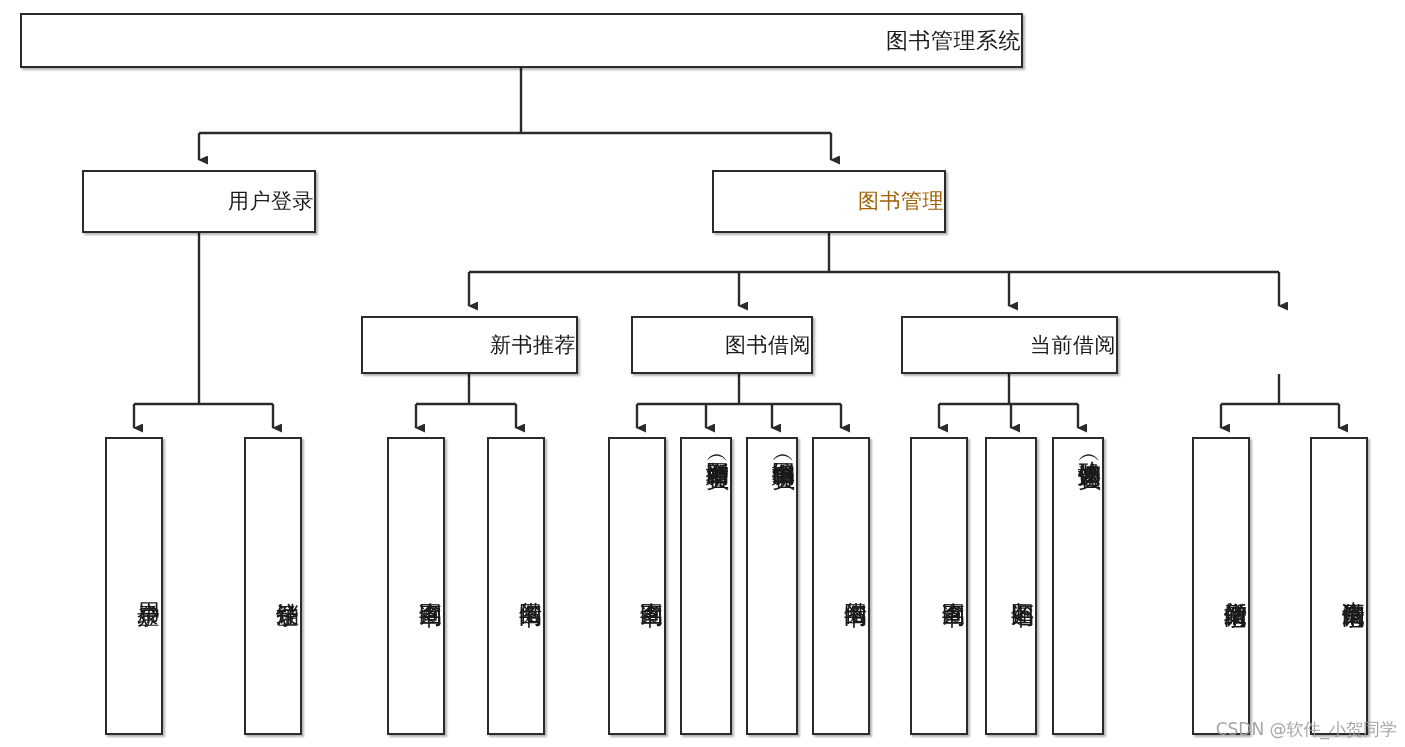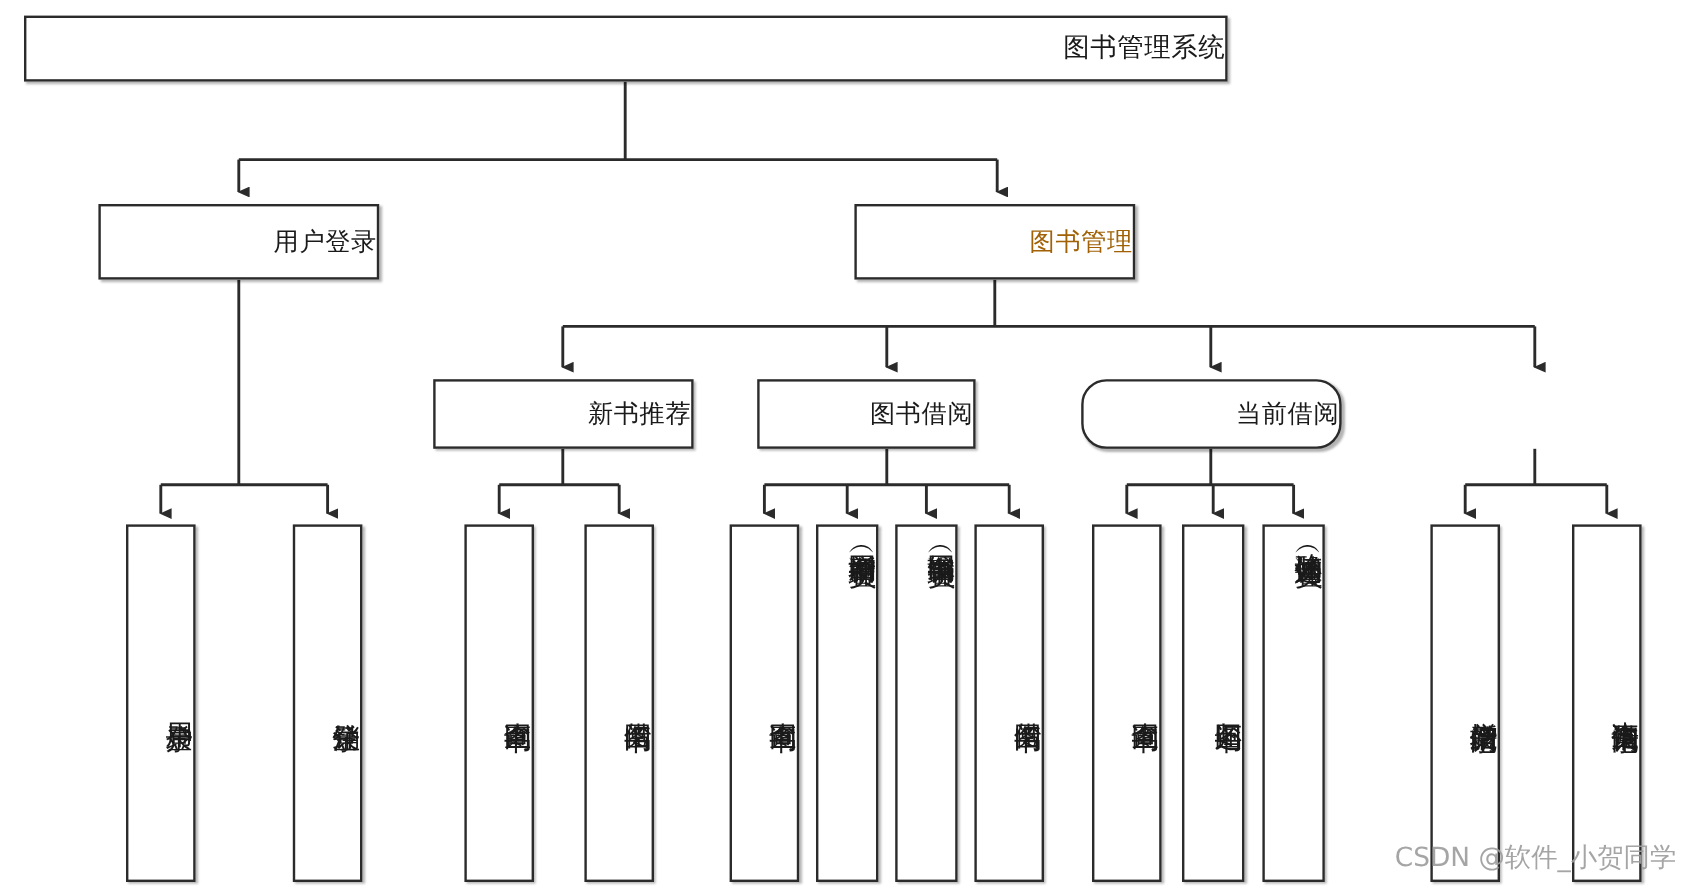--- a/index.html
+++ b/index.html
@@ -56,22 +56,22 @@
     white-space: normal;
   }
   .leaf {
     align-items: flex-start;
     padding-top: 4px;
   }
   .leaf.center-v { align-items: center; padding-top: 0; }
   #watermark {
     position: absolute;
     right: 8px;
-    bottom: 17px;
-    font-size: 22px;
+    bottom: 6px;
+    font-size: 17px;
     color: #9e9e9e;
     opacity: 0.92;
     white-space: nowrap;
     font-family: "DejaVu Sans", "Liberation Sans", sans-serif;
   }
 </style>
 </head>
 <body>
 
 <div id="diagram-root" style="background: rgb(255, 255, 255);">
@@ -147,21 +147,21 @@
   <div class="node-box level-1" id="node-l1-1" style="left: 712px; top: 170px; width: 234px; height: 63px; border-color: rgb(43, 43, 43); background: rgb(255, 255, 255);">
     <span class="node-label" style="color: #a16207;">图书管理</span>
   </div>
 
   <div class="node-box level-2" id="node-l2-0" style="left: 361px; top: 316px; width: 217px; height: 58px; border-color: rgb(43, 43, 43); background: rgb(255, 255, 255);">
     <span class="node-label" style="color: rgb(26, 26, 26);">新书推荐</span>
   </div>
   <div class="node-box level-2" id="node-l2-1" style="left: 631px; top: 316px; width: 182px; height: 58px; border-color: rgb(43, 43, 43); background: rgb(255, 255, 255);">
     <span class="node-label" style="color: rgb(26, 26, 26);">图书借阅</span>
   </div>
-  <div class="node-box level-2" id="node-l2-2" style="left: 901px; top: 316px; width: 217px; height: 58px; border-color: rgb(43, 43, 43); background: rgb(255, 255, 255); border-radius: 21px;">
+  <div class="node-box level-2" id="node-l2-2" style="left: 901px; top: 316px; width: 217px; height: 58px; border-color: rgb(43, 43, 43); background: rgb(255, 255, 255);">
     <span class="node-label" style="color: rgb(26, 26, 26);">当前借阅</span>
   </div>
 
   <div class="node-box leaf center-v" id="node-leaf-0" style="left: 105px; top: 437px; width: 58px; height: 298px; border-color: rgb(43, 43, 43); background: rgb(255, 255, 255);">
     <span class="node-label" style="color: rgb(26, 26, 26);">用户登录</span>
   </div>
   <div class="node-box leaf center-v" id="node-leaf-1" style="left: 244px; top: 437px; width: 58px; height: 298px; border-color: rgb(43, 43, 43); background: rgb(255, 255, 255);">
     <span class="node-label" style="color: rgb(26, 26, 26);">注销登录</span>
   </div>
   <div class="node-box leaf center-v" id="node-leaf-2" style="left: 387px; top: 437px; width: 58px; height: 298px; border-color: rgb(43, 43, 43); background: rgb(255, 255, 255);">

